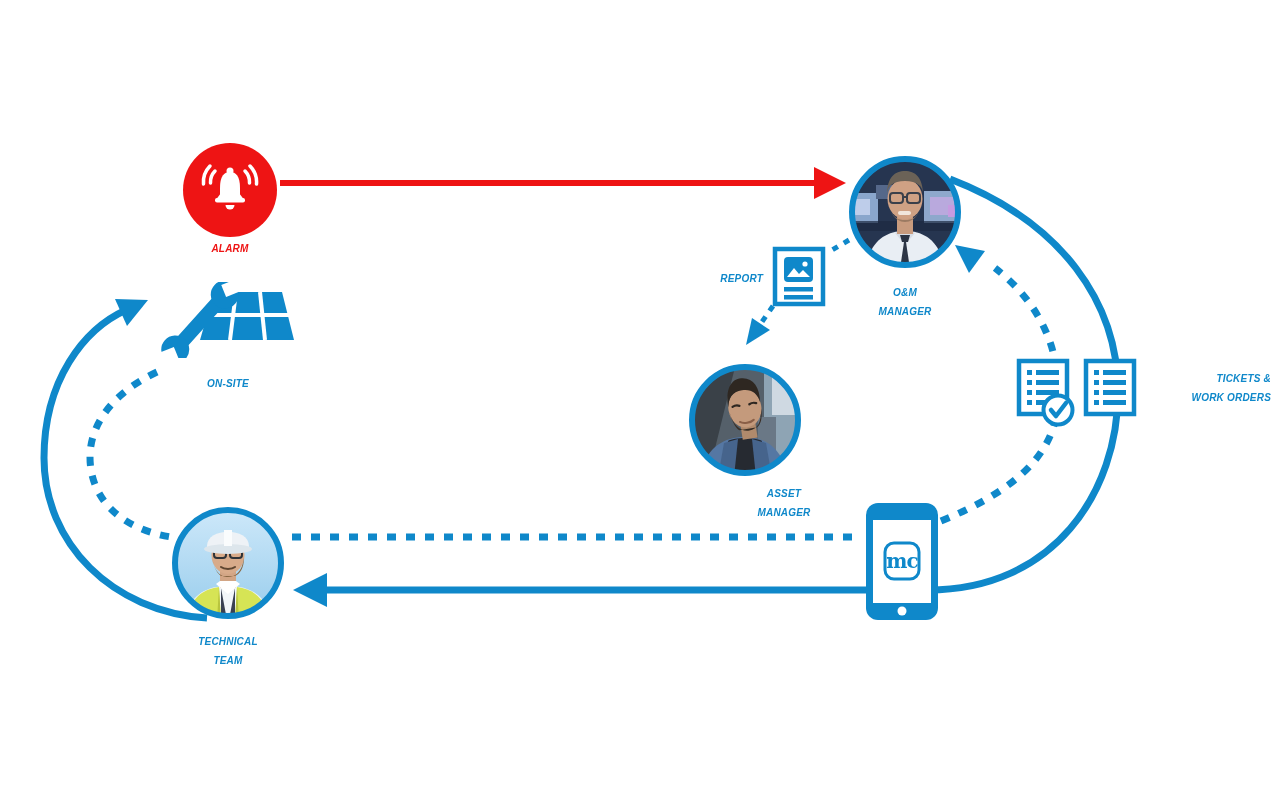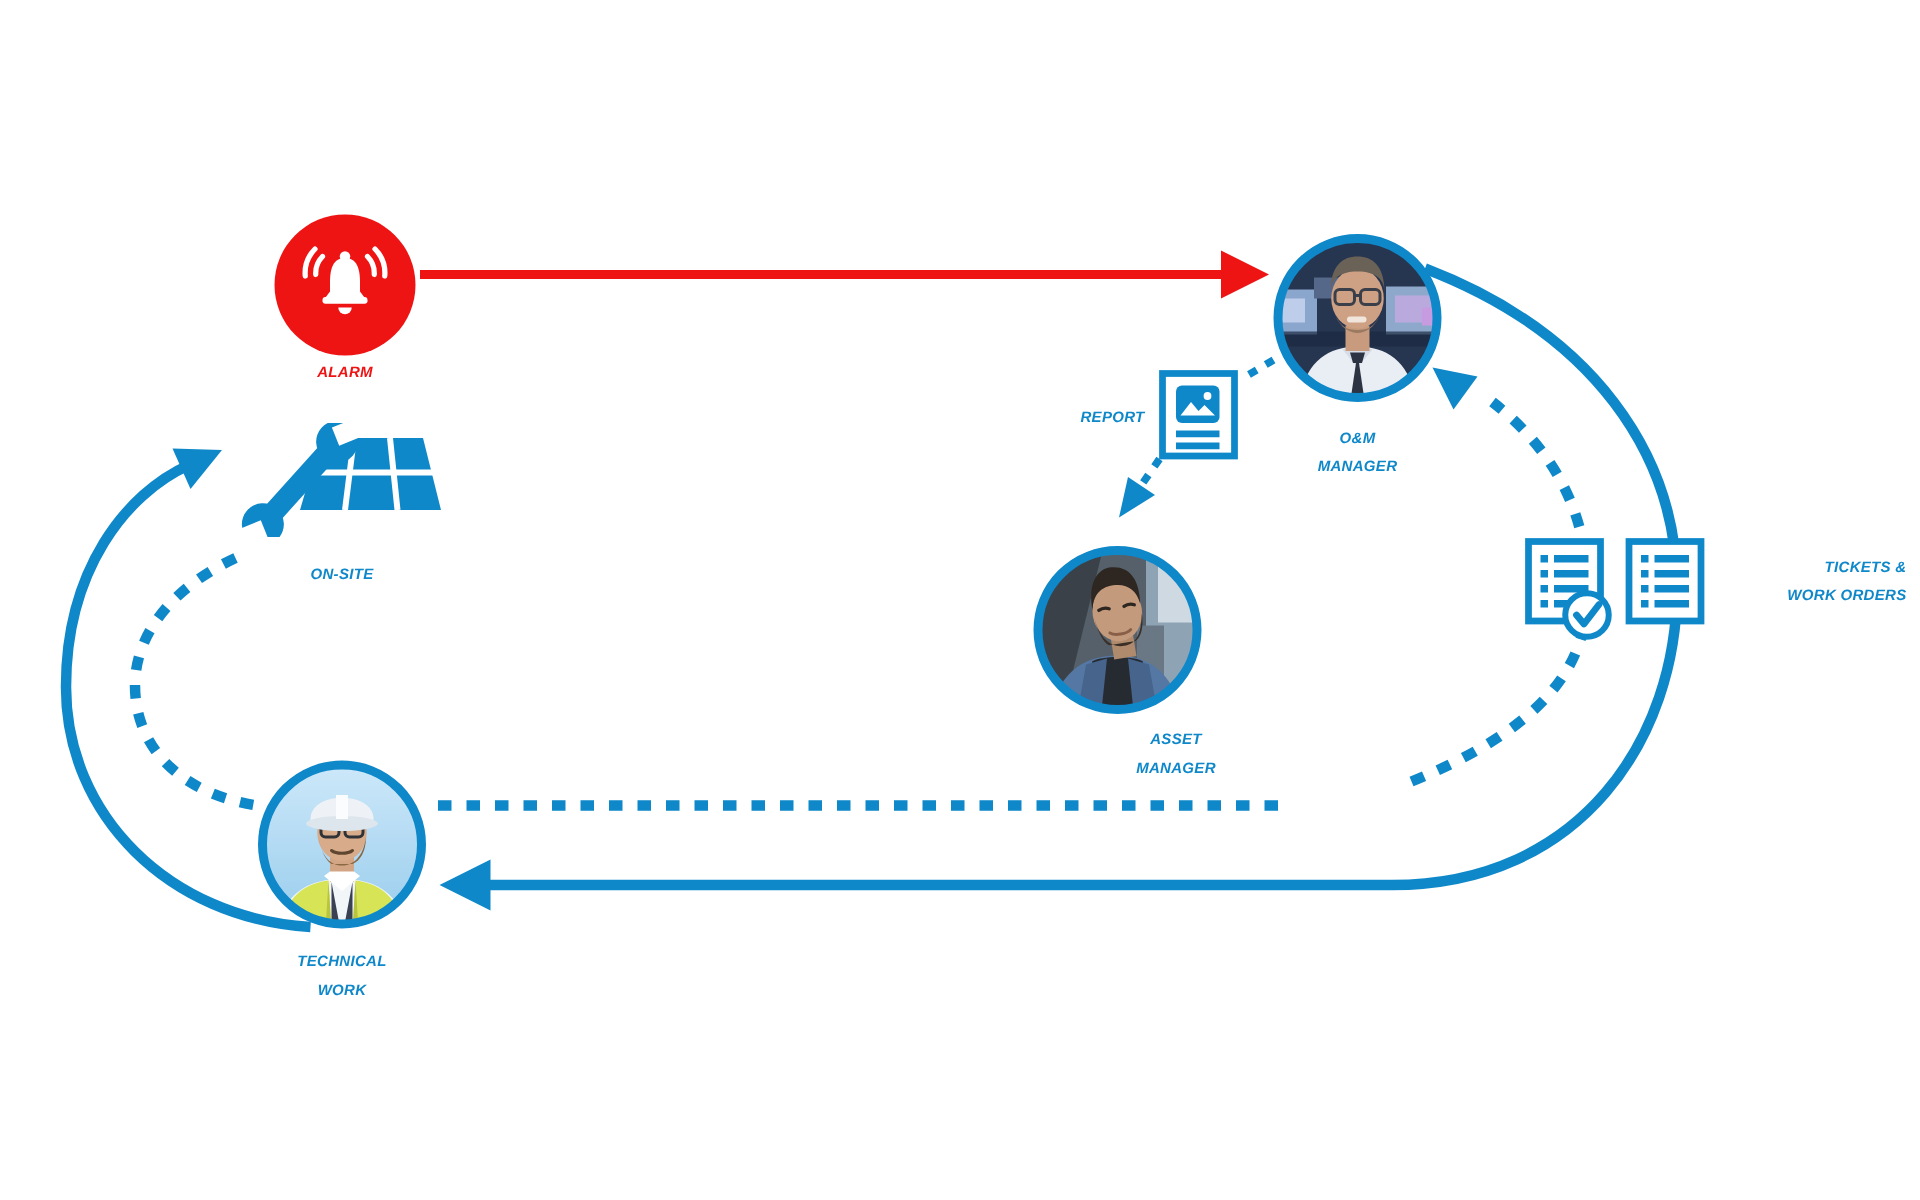--- a/index.html
+++ b/index.html
@@ -201,20 +201,29 @@
         <rect x="11" y="32" width="5" height="5"></rect>
           <rect x="20" y="32" width="23" height="5"></rect>
         <rect x="11" y="42" width="5" height="5"></rect>
           <rect x="20" y="42" width="23" height="5"></rect>
       </g>
     </svg>
   </div>
   <div class="label left" style="left:1141px;top:369px;width:130px;">TICKETS &amp;
 WORK ORDERS</div>
 
+  <div class="node top" style="left:864px;top:501px;width:76px;height:121px;">
+    <svg width="76" height="121" viewBox="0 0 76 121">
+      <rect x="2" y="2" width="72" height="117" rx="12" class="fill-blue"></rect>
+      <rect x="9" y="19" width="58" height="83" fill="#ffffff"></rect>
+      <circle cx="38" cy="110" r="4.5" fill="#ffffff"></circle>
+      <rect x="21" y="42" width="34" height="36" rx="9" fill="#ffffff" class="stroke-blue" stroke-width="3"></rect>
+      <text x="38" y="67" text-anchor="middle" class="mc-text">mc</text>
+    </svg>
+  </div>
 
   <div class="node" style="left:171px;top:506px;width:114px;height:114px;">
     <svg width="114" height="114" viewBox="0 0 114 114">
       <defs>
         <clipPath id="clipTT">
             <circle cx="57" cy="57" r="51"></circle>
           </clipPath>
         <linearGradient id="skyTT" x1="0" y1="0" x2="0" y2="1">
           <stop offset="0" stop-color="#cfe9fa"></stop>
             <stop offset="1" stop-color="#97ccec"></stop>
@@ -239,21 +248,21 @@
           <line x1="55" y1="47" x2="59" y2="47"></line>
         </g>
         <path d="M36,40 C36,21 78,21 78,40 L78,43 L36,43 Z" fill="#eef2f6"></path>
         <ellipse cx="57" cy="43" rx="24" ry="5" fill="#dde6ec"></ellipse>
         <path d="M53,24 L61,24 L61,40 L53,40 Z" fill="#fafcfd"></path>
       </g>
       <circle cx="57" cy="57" r="53" fill="none" class="stroke-blue" stroke-width="6"></circle>
     </svg>
   </div>
   <div class="label" style="left:148px;top:632px;width:160px;">TECHNICAL
-WORK</div>
+TEAM</div>
 
   <div class="node" style="left:158px;top:282px;width:140px;height:76px;">
     <svg width="140" height="76" viewBox="0 0 140 76">
       <g transform="translate(36,0)">
         <polygon points="20,10 88,10 100,58 6,58" class="fill-blue"></polygon>
         <g stroke="#ffffff" stroke-width="4">
           <line x1="10" y1="33" x2="96" y2="33"></line>
           <line x1="42" y1="10" x2="36" y2="58"></line>
           <line x1="66" y1="10" x2="71" y2="58"></line>
         </g>

